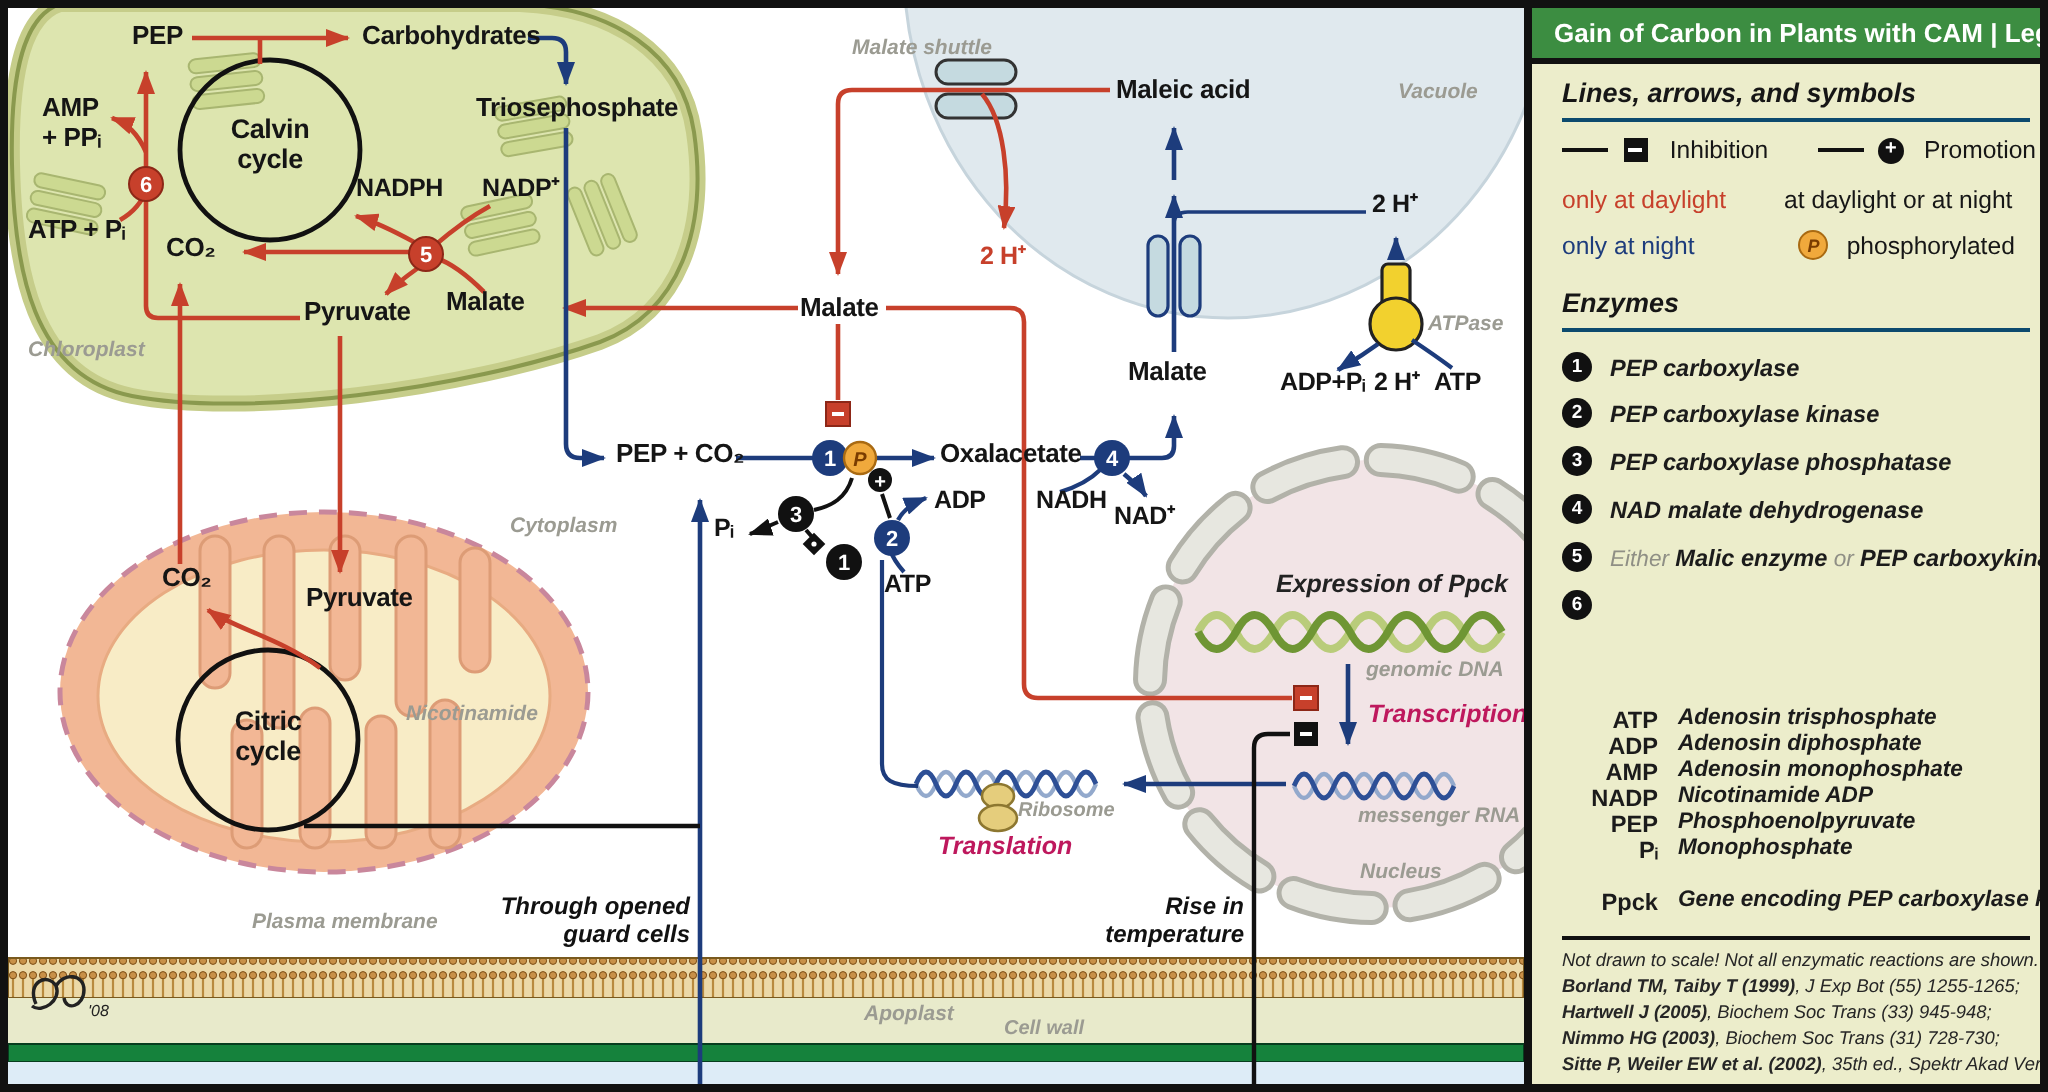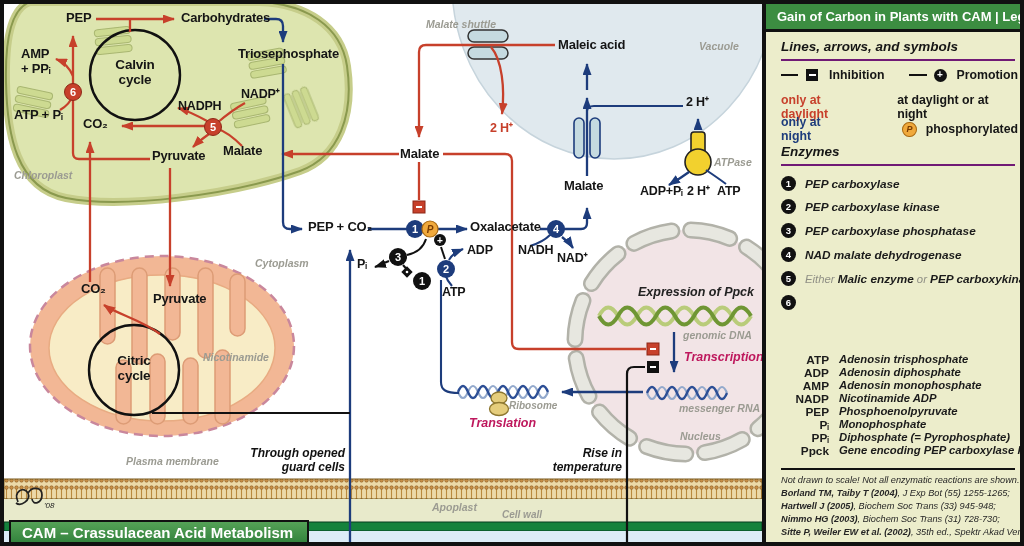--- a/index.html
+++ b/index.html
@@ -26,32 +26,32 @@
   
   #legend{
     position:absolute;left:758px;top:0;width:266px;height:546px;box-sizing:border-box;
     background:#ecedcb;border-left:4px solid #111;
   }
   #legend-header{
     height:28px;box-sizing:border-box;background:#3c8d41;border-bottom:3px solid #111;
     color:#fff;font-weight:700;font-size:13px;line-height:25px;padding-left:11px;white-space:nowrap;
   }
   .sec{position:absolute;left:15px;right:13px;font-weight:700;font-style:italic;font-size:13.5px;color:#161616;
-       border-bottom:2px solid #701a75;padding-bottom:5px;}
+       border-bottom:2px solid #0c4a6e;padding-bottom:5px;}
   .lrow{position:absolute;left:15px;right:10px;display:flex;align-items:center;gap:9px;}
   .numc{width:15px;height:15px;border-radius:50%;background:#111;color:#fff;font-size:9.5px;font-weight:700;
         display:inline-flex;align-items:center;justify-content:center;flex:0 0 15px;}
   .ename{font-style:italic;font-weight:700;font-size:11.8px;color:#1b1b1b;white-space:nowrap;}
   .dim{font-style:italic;font-weight:400;font-size:11.3px;color:#8f8f85;}
   .symline{display:inline-block;width:26px;height:0;border-top:2.6px solid #111;}
   .sqicon{width:12px;height:12px;background:#111;display:inline-flex;align-items:center;justify-content:center;flex:0 0 12px;}
   .sqicon i{display:block;width:7px;height:2px;background:#fff;}
   .crcicon{width:13px;height:13px;border-radius:50%;background:#111;color:#fff;font-weight:700;font-size:10px;
            display:inline-flex;align-items:center;justify-content:center;flex:0 0 13px;line-height:1;}
-  .symtxt{font-size:12.3px;font-weight:700;color:#161616;margin-left:6px;}
+  .symtxt{font-size:12.3px;font-weight:400;color:#161616;margin-left:6px;}
   .pcirc{width:15px;height:15px;border-radius:50%;background:#f0a93c;border:1.5px solid #a96a12;box-sizing:border-box;
          color:#7a3c00;font-weight:700;font-style:italic;font-size:9px;display:inline-flex;align-items:center;justify-content:center;}
   .arow{position:absolute;left:15px;display:grid;grid-template-columns:48px 1fr;column-gap:10px;white-space:nowrap;}
   .ab{font-weight:700;font-size:11.8px;text-align:right;color:#1b1b1b;}
   .ad{font-style:italic;font-weight:700;font-size:11.3px;color:#1b1b1b;}
   .note{position:absolute;left:15px;right:10px;font-style:italic;font-size:9.2px;color:#262626;white-space:nowrap;}
   .note .b{font-weight:700;}
   .sepline{position:absolute;left:15px;right:13px;border-top:2px solid #111;}
 </style>
 </head>
@@ -256,21 +256,21 @@
 <div class="L big" style="left:62px;top:7px">PEP</div>
 <div class="L big" style="left:177px;top:7px">Carbohydrates</div>
 <div class="L big" style="left:234px;top:43px">Triosephosphate</div>
 <div class="L big" style="left:17px;top:43px">AMP</div>
 <div class="L big" style="left:17px;top:58px">+ PPᵢ</div>
 <div class="L big" style="left:10px;top:104px">ATP + Pᵢ</div>
 <div class="L ctr" style="left:91px;top:53px;width:80px">
   <div>Calvin</div>
   <div>cycle</div>
 </div>
-<div class="L" style="left:174px;top:96px">NADPH</div>
+<div class="L" style="left:174px;top:84px">NADPH</div>
 <div class="L" style="left:237px;top:84px">NADP⁺</div>
 <div class="L big" style="left:79px;top:113px">CO₂</div>
 <div class="L big" style="left:219px;top:140px">Malate</div>
 <div class="L big" style="left:148px;top:145px">Pyruvate</div>
 <div class="g" style="left:10px;top:165px">Chloroplast</div>
 <div class="g" style="left:422px;top:14px">Malate shuttle</div>
 <div class="L big" style="left:554px;top:34px">Maleic acid</div>
 <div class="g" style="left:695px;top:36px">Vacuole</div>
 <div class="L red" style="left:486px;top:118px">2 H⁺</div>
 <div class="L" style="left:682px;top:92px">2 H⁺</div>
@@ -307,21 +307,20 @@
   <div>temperature</div>
 </div>
 <div class="ra" style="left:238px;top:442px;width:103px">
   <div>Through opened</div>
   <div>guard cells</div>
 </div>
 <div class="g" style="left:122px;top:451px">Plasma membrane</div>
 <div class="g" style="left:428px;top:497px">Apoplast</div>
 <div class="g" style="left:498px;top:505px;font-size:10px">Cell wall</div>
 
-<div id="title-bar">CAM – Crassulacean Acid Metabolism</div>
 
 <div id="legend">
   <div id="legend-header">Gain of Carbon in Plants with CAM | Legend</div>
 
   <div class="sec" style="top:35px">Lines, arrows, and symbols</div>
   <div class="lrow" style="top:64px">
     <span class="symline"></span>
         <span class="sqicon" style="margin-left:-1px">
           <i></i>
         </span>
@@ -382,30 +381,26 @@
         <span class="ad">Nicotinamide ADP</span>
       </div>
   <div class="arow" style="top:401px">
         <span class="ab">PEP</span>
         <span class="ad">Phosphoenolpyruvate</span>
       </div>
   <div class="arow" style="top:414px">
         <span class="ab">Pᵢ</span>
         <span class="ad">Monophosphate</span>
       </div>
-  <div class="arow" style="top:427px">
-        <span class="ab">PPᵢ</span>
-        <span class="ad">Diphosphate (= Pyrophosphate)</span>
-      </div>
   <div class="arow" style="top:440px">
         <span class="ab">Ppck</span>
         <span class="ad">Gene encoding PEP carboxylase kinase</span>
       </div>
 
   <div class="sepline" style="top:464px"></div>
   <div class="note" style="top:471px"><span class="b"></span><span>Not drawn to scale! Not all enzymatic reactions are shown.</span></div>
-  <div class="note" style="top:484px"><span class="b">Borland TM, Taiby T (2004)</span><span>, J Exp Bot (55) 1255-1265;</span></div>
+  <div class="note" style="top:484px"><span class="b">Borland TM, Taiby T (1999)</span><span>, J Exp Bot (55) 1255-1265;</span></div>
   <div class="note" style="top:497px"><span class="b">Hartwell J (2005)</span><span>, Biochem Soc Trans (33) 945-948;</span></div>
   <div class="note" style="top:510px"><span class="b">Nimmo HG (2003)</span><span>, Biochem Soc Trans (31) 728-730;</span></div>
   <div class="note" style="top:523px"><span class="b">Sitte P, Weiler EW et al. (2002)</span><span>, 35th ed., Spektr Akad Verl.</span></div>
 </div>
 
 </div>
 
 </body></html>

